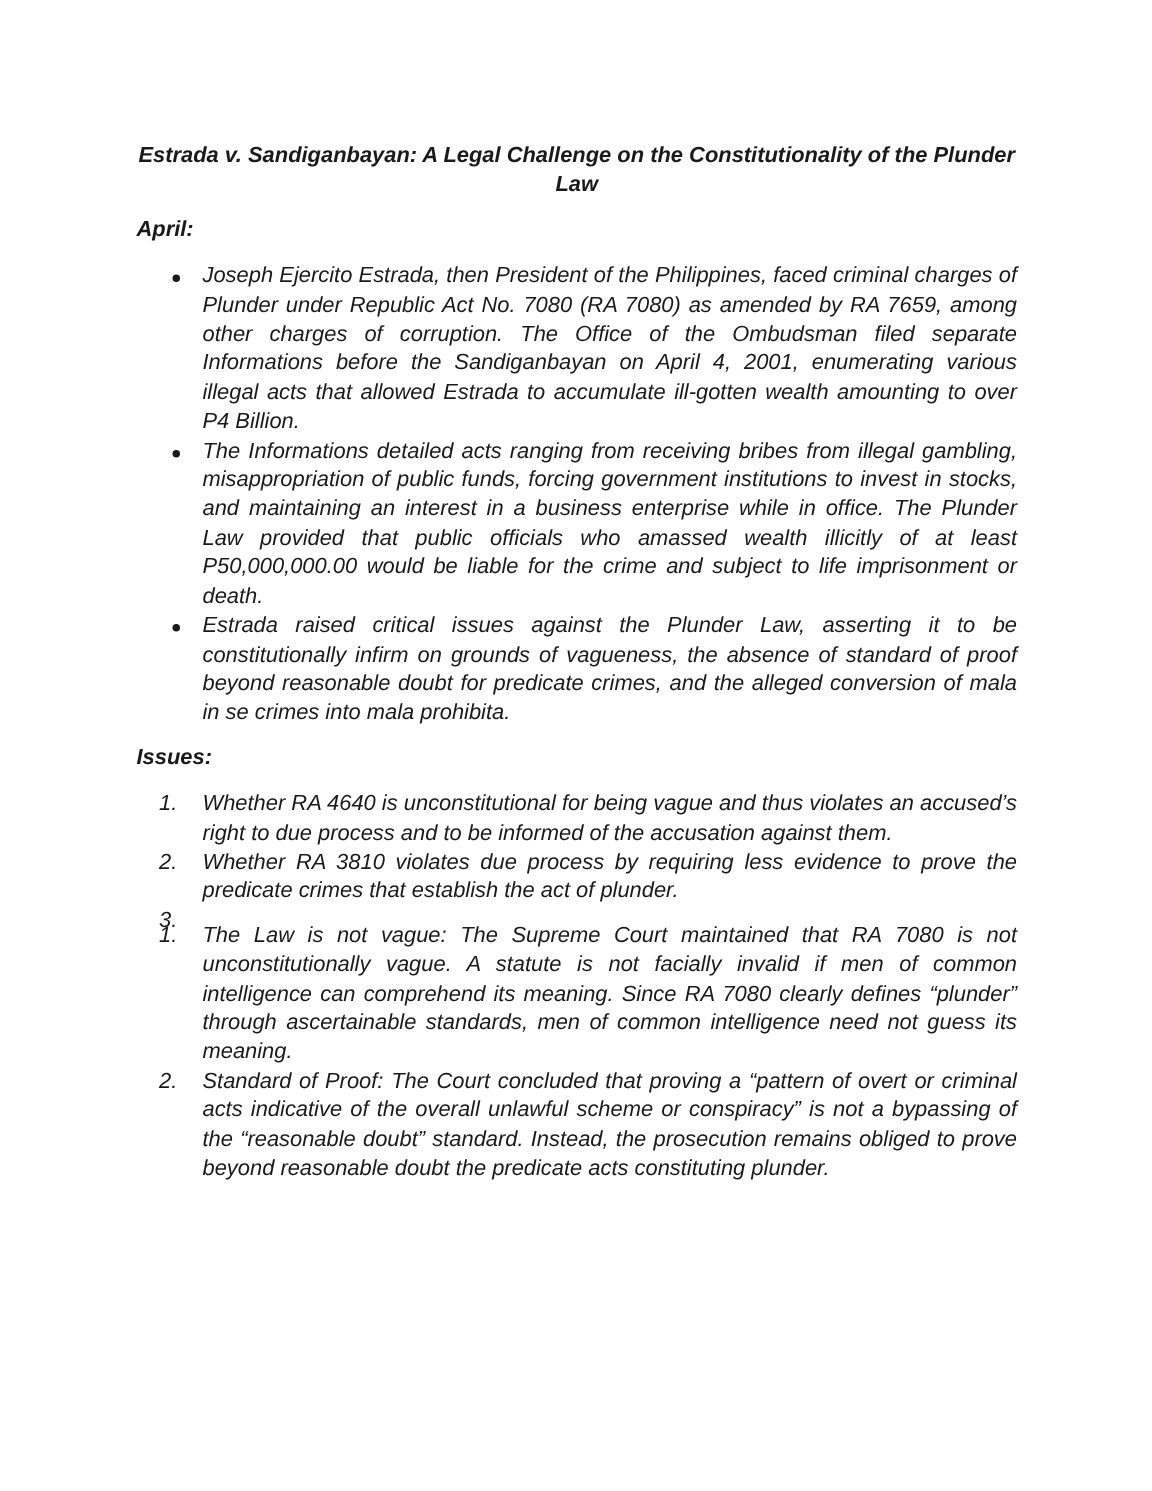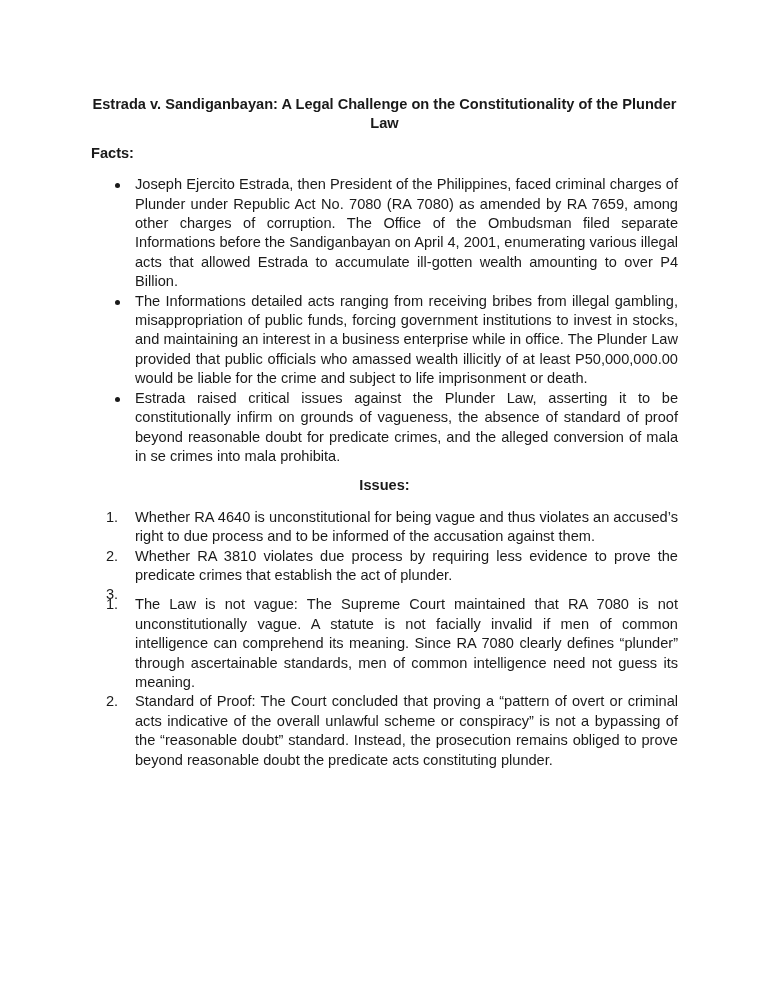--- a/index.html
+++ b/index.html
@@ -15,20 +15,21 @@
       font-family: "Liberation Sans", sans-serif;
       color: #1a1a1a;
     }
     .page {
       position: absolute;
       left: 91px;
       top: 95px;
       width: 587px;
       font-size: 14.6px;
       line-height: 19.4px;
+      font-style: italic;
     }
     .title {
       font-weight: bold;
       text-align: center;
       margin: 0 0 10px 0;
       font-size: 14.6px;
       line-height: 19.4px;
     }
     .section-heading {
       font-weight: bold;
@@ -62,31 +63,31 @@
     .num {
       position: absolute;
       left: 15px;
       top: 0;
     }
     .para {
       margin: 0 0 12px 0;
       text-align: justify;
     }
     #facts-heading { margin-top: 2px; }
-    #issues-heading { margin-top: 0; text-align: center; }
+    #issues-heading { margin-top: 0; }
     #ruling-heading { margin-top: 0; }
   </style>
 </head>
 <body>
 
 <div class="page">
 
   <div class="title">Estrada v. Sandiganbayan: A Legal Challenge on the Constitutionality of the Plunder Law</div>
 
-  <div class="section-heading" id="facts-heading">Facts:</div>
+  <div class="section-heading" id="facts-heading">April:</div>
   <ul class="bullets">
     <li class="li">
       <span class="marker">
           <span class="bullet-dot"></span>
         </span>
       <span>Joseph Ejercito Estrada, then President of the Philippines, faced criminal charges of Plunder under Republic Act No. 7080 (RA 7080) as amended by RA 7659, among other charges of corruption. The Office of the Ombudsman filed separate Informations before the Sandiganbayan on April 4, 2001, enumerating various illegal acts that allowed Estrada to accumulate ill-gotten wealth amounting to over P4 Billion.</span>
     </li>
     <li class="li">
       <span class="marker">
           <span class="bullet-dot"></span>

